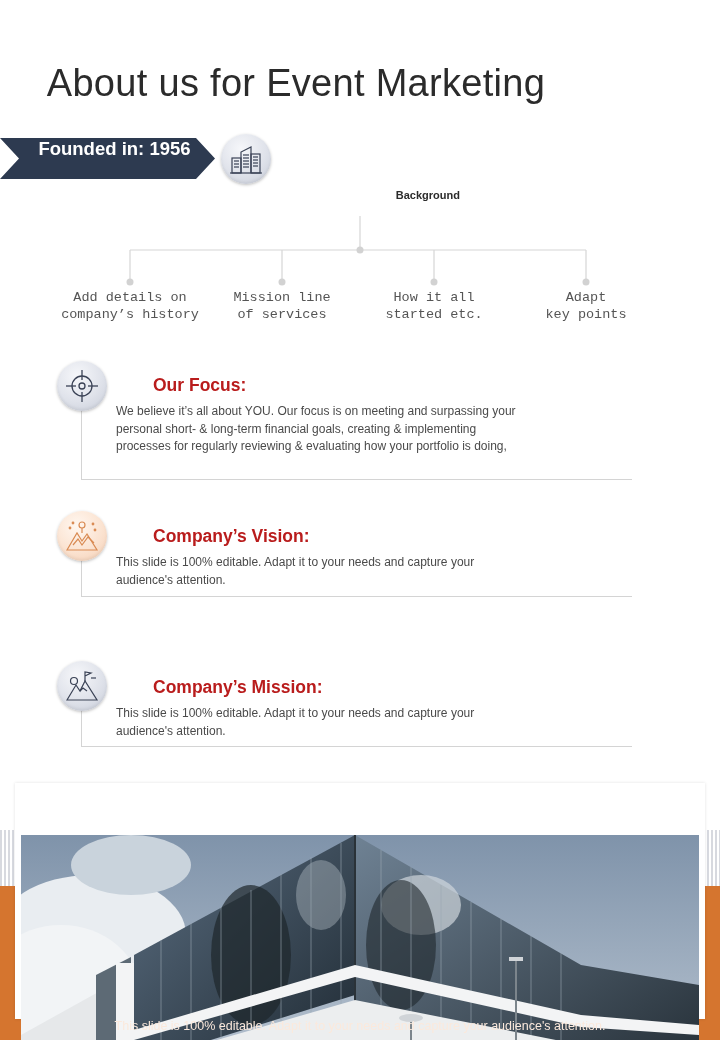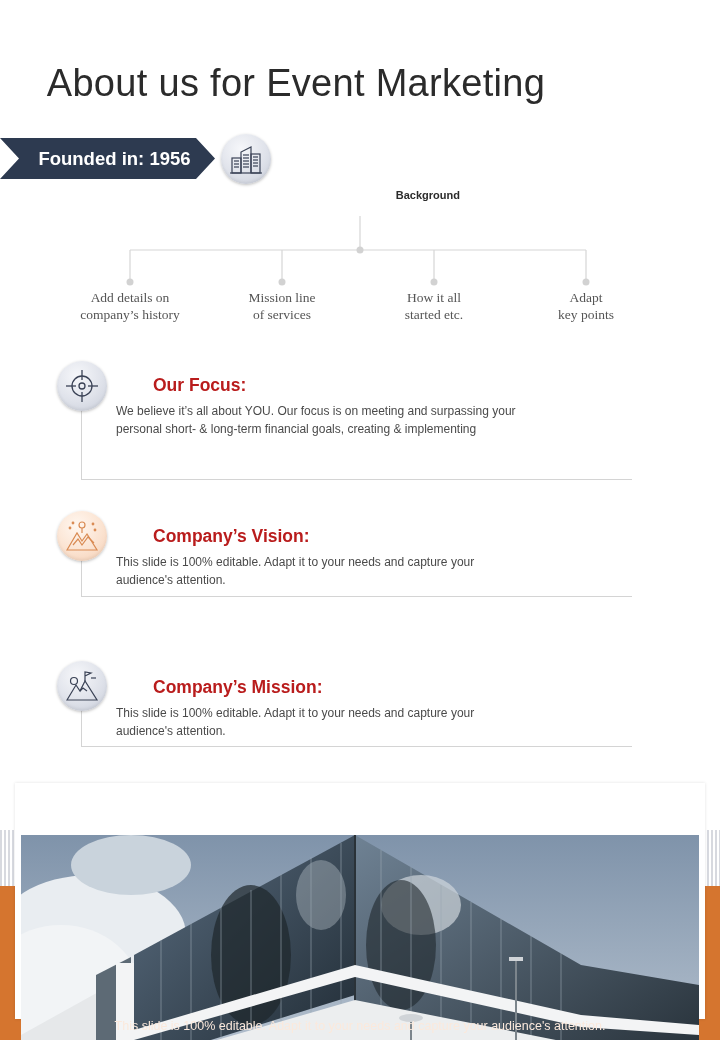--- a/index.html
+++ b/index.html
@@ -9,21 +9,21 @@
   .title {
     position: absolute; left: 0; top: 62px; width: 592px; text-align: center;
     font-family: "Liberation Sans", sans-serif; font-weight: 400; font-size: 38px;
     color: #2b2b2b; letter-spacing: 0.3px;
   }
 
   .founded {
     position: absolute; left: 0; top: 138px; width: 215px; height: 41px;
     background: #2d3a50;
     clip-path: polygon(0 0, 196px 0, 215px 50%, 196px 100%, 0 100%, 19px 50%);
-    display: flex; align-items: center; justify-content: center; padding-left: 14px;
+    display: flex; align-items: flex-start; justify-content: center; padding-left: 14px;
   }
   .founded span { color: #fff; font-family: "Liberation Sans", sans-serif; font-weight: 700; font-size: 18.5px; }
 
   .icon-circle {
     position: absolute; width: 50px; height: 50px; border-radius: 50%;
     background: radial-gradient(circle at 40% 30%, #f6f7fa 0%, #dfe2ea 55%, #c6cbd7 100%);
     box-shadow: 0 1px 3px rgba(0,0,0,0.25), inset 0 -2px 3px rgba(0,0,0,0.06);
     display: flex; align-items: center; justify-content: center;
   }
   .icon-circle.orange {
@@ -31,21 +31,21 @@
   }
   .icon-circle svg { display: block; }
 
   .bg-title {
     position: absolute; left: 260px; width: 200px; top: 189px; text-align: right;
     font-family: "Liberation Sans", sans-serif; font-weight: 700; font-size: 11px; color: #2b2b2b;
   }
   .tree { position: absolute; left: 0; top: 0; width: 720px; height: 340px; pointer-events: none; }
   .tree-label {
     position: absolute; width: 150px; text-align: center; top: 289px;
-    font-family: Liberation Serif, serif; font-size: 13.5px; line-height: 17px; color: #555;
+    font-family: Liberation Mono, monospace; font-size: 13.5px; line-height: 17px; color: #555;
   }
 
   .section-line-v { position: absolute; width: 1px; background: #d4d4d4; }
   .section-line-h { position: absolute; height: 1px; background: #d4d4d4; }
   .sec-head {
     position: absolute; left: 116px; font-family: "Liberation Sans", sans-serif; font-weight: 700;
     font-size: 17.5px; color: #b91c1c; margin-left: 37px;
   }
   .sec-body {
     position: absolute; left: 116px; width: 535px; font-family: Liberation Sans, sans-serif;
@@ -140,20 +140,21 @@
     <line x1="18" y1="2" x2="18" y2="12"></line>
       <line x1="18" y1="24" x2="18" y2="34"></line>
     <line x1="2" y1="18" x2="12" y2="18"></line>
       <line x1="24" y1="18" x2="34" y2="18"></line>
   </svg>
 </div>
 <div class="sec-head" style="top:375px;">Our Focus:</div>
 <div class="sec-body" style="top:403px;">
   <div>We believe it’s all about YOU. Our focus is on meeting and surpassing your</div>
   <div>personal short- &amp; long-term financial goals, creating &amp; implementing</div>
+  <div>processes for regularly reviewing &amp; evaluating how your portfolio is doing,</div>
 </div>
 
 <div class="section-line-v" style="left:81px; top:556px; height:40px;"></div>
 <div class="section-line-h" style="left:81px; top:596px; width:551px;"></div>
 <div class="icon-circle orange" style="left:57px; top:511px;">
   <svg width="36" height="34" viewBox="0 0 36 34" fill="none" stroke="#d98a52" stroke-width="1.2">
     <circle cx="18" cy="6" r="3"></circle>
     <path d="M18 9 V14"></path>
     <path d="M3 31 L13 14 L18 22 L23 15 L33 31 Z"></path>
     <path d="M9 26 L14 20 L18 26 L24 18 L30 24"></path>

